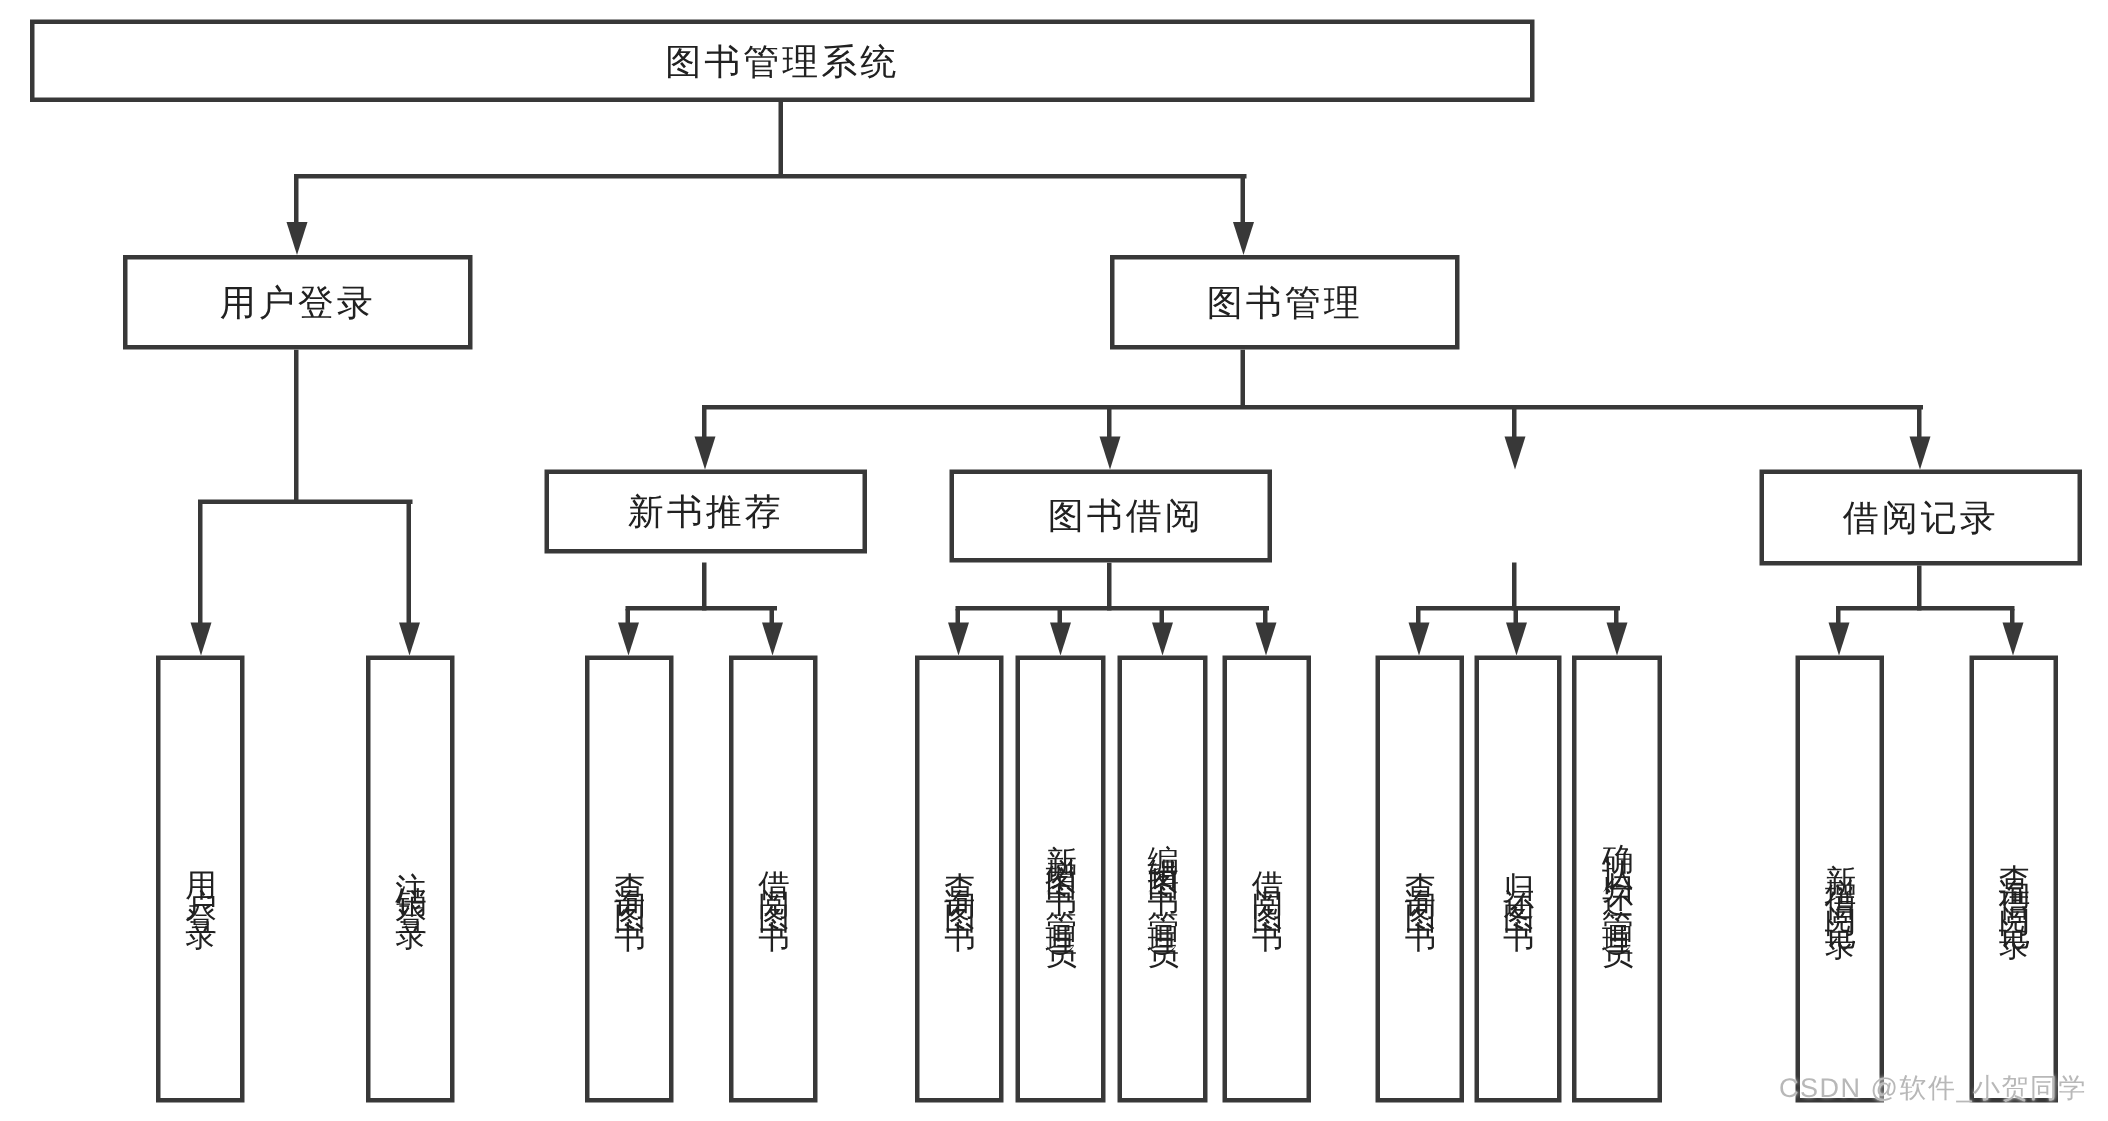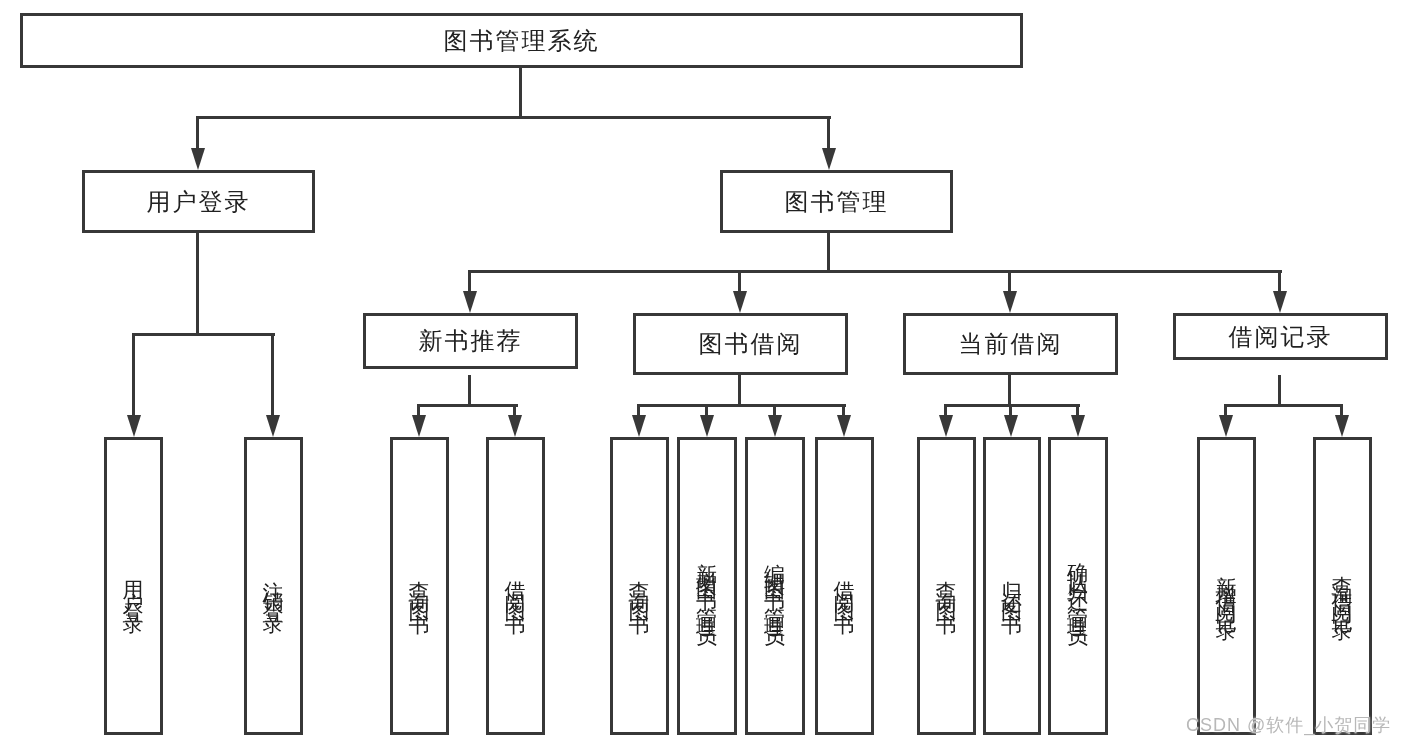--- a/index.html
+++ b/index.html
@@ -75,29 +75,28 @@
 </style>
 </head>
 <body>
 
 <div class="canvas">
 
   <div class="node h-node" style="left:20px; top:13px; width:1003px; height:55px;">图书管理系统</div>
 
   <div class="node h-node" style="left:82px; top:170px; width:233px; height:63px;">用户登录</div>
 
-  <div class="node h-node" style="left:720px; top:170px; width:233px; height:63px;">图书管理</div>
+  <div class="node h-node" style="left:740px; top:170px; width:233px; height:63px;">图书管理</div>
 
   <div class="node h-node" style="left:363px; top:313px; width:215px; height:56px;">新书推荐</div>
 
   <div class="node h-node" style="left:633px; top:313px; width:215px; height:62px;padding-left:20px;">图书借阅</div>
 
-  <div class="node h-node" style="left:903px; top:313px; width:215px; height:62px;">当前借阅</div>
 
-  <div class="node h-node" style="left:1173px; top:313px; width:215px; height:47px;">借阅记录</div>
+  <div class="node h-node" style="left:1173px; top:313px; width:215px; height:64px;">借阅记录</div>
 
   <div class="node v-node" style="left:104px; top:437px; width:59px; height:298px;">用户登录</div>
 
   <div class="node v-node" style="left:244px; top:437px; width:59px; height:298px;">注销登录</div>
 
   <div class="node v-node" style="left:390px; top:437px; width:59px; height:298px;">查询图书</div>
 
   <div class="node v-node" style="left:486px; top:437px; width:59px; height:298px;">借阅图书</div>
 
   <div class="node v-node" style="left:610px; top:437px; width:59px; height:298px;">查询图书</div>

